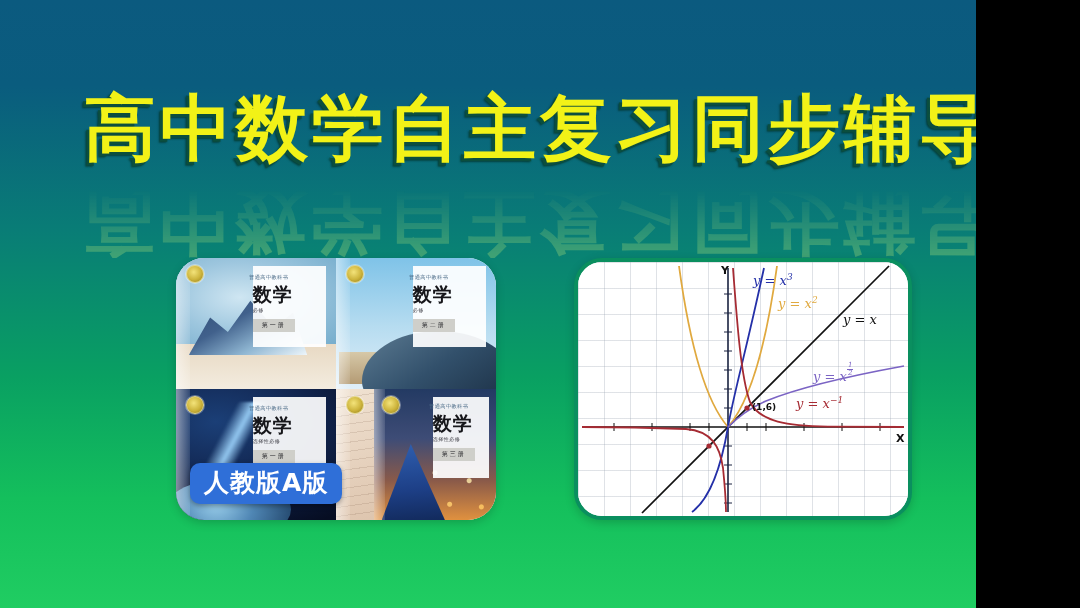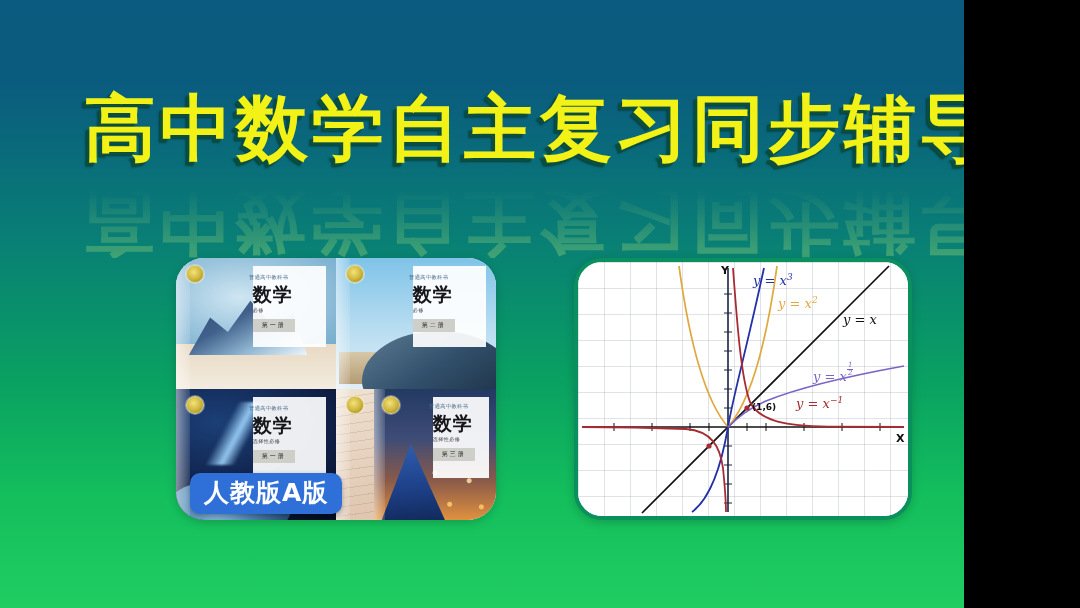--- a/index.html
+++ b/index.html
@@ -13,20 +13,21 @@
     height: 608px;
     overflow: hidden;
     font-family: "Liberation Sans", sans-serif;
     background: linear-gradient(to bottom,
         #0b5a7f 0%,
         #0a5c7e 14%,
         #097d76 38%,
         #09a062 62%,
         #14bf5c 82%,
         #20cd62 100%);
+    padding-left: 12px;
   }
 
   
   #title-block {
     position: absolute;
     left: 0;
     top: 92px;
     width: 1080px;
     text-align: center;
     pointer-events: none;
@@ -250,21 +251,21 @@
   .cover-spine {
     position: absolute;
     left: 0; top: 0; bottom: 0;
     width: 9%;
     background: linear-gradient(to right, rgba(255,255,255,.5), rgba(255,255,255,.12));
   }
 
   #books-badge {
     position: absolute;
     left: 14px;
-    bottom: 6px;
+    bottom: 16px;
     background: #2f6fd8;
     color: #ffffff;
     font-family: "DejaVu Sans", "Liberation Sans", sans-serif;
     font-weight: 700;
     font-size: 25px;
     letter-spacing: 1px;
     padding: 3px 14px 5px 14px;
     border-radius: 10px;
     box-shadow: 0 2px 5px rgba(0,0,0,.35);
     white-space: nowrap;

